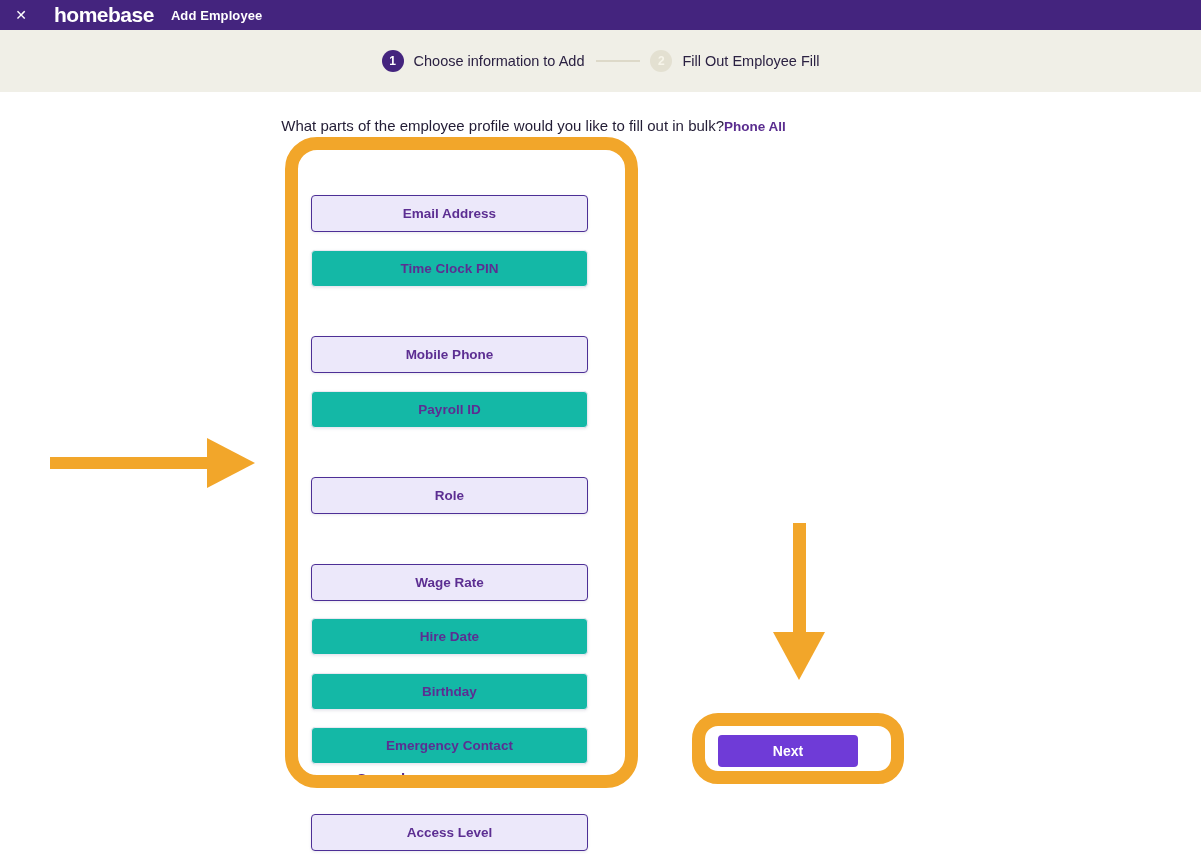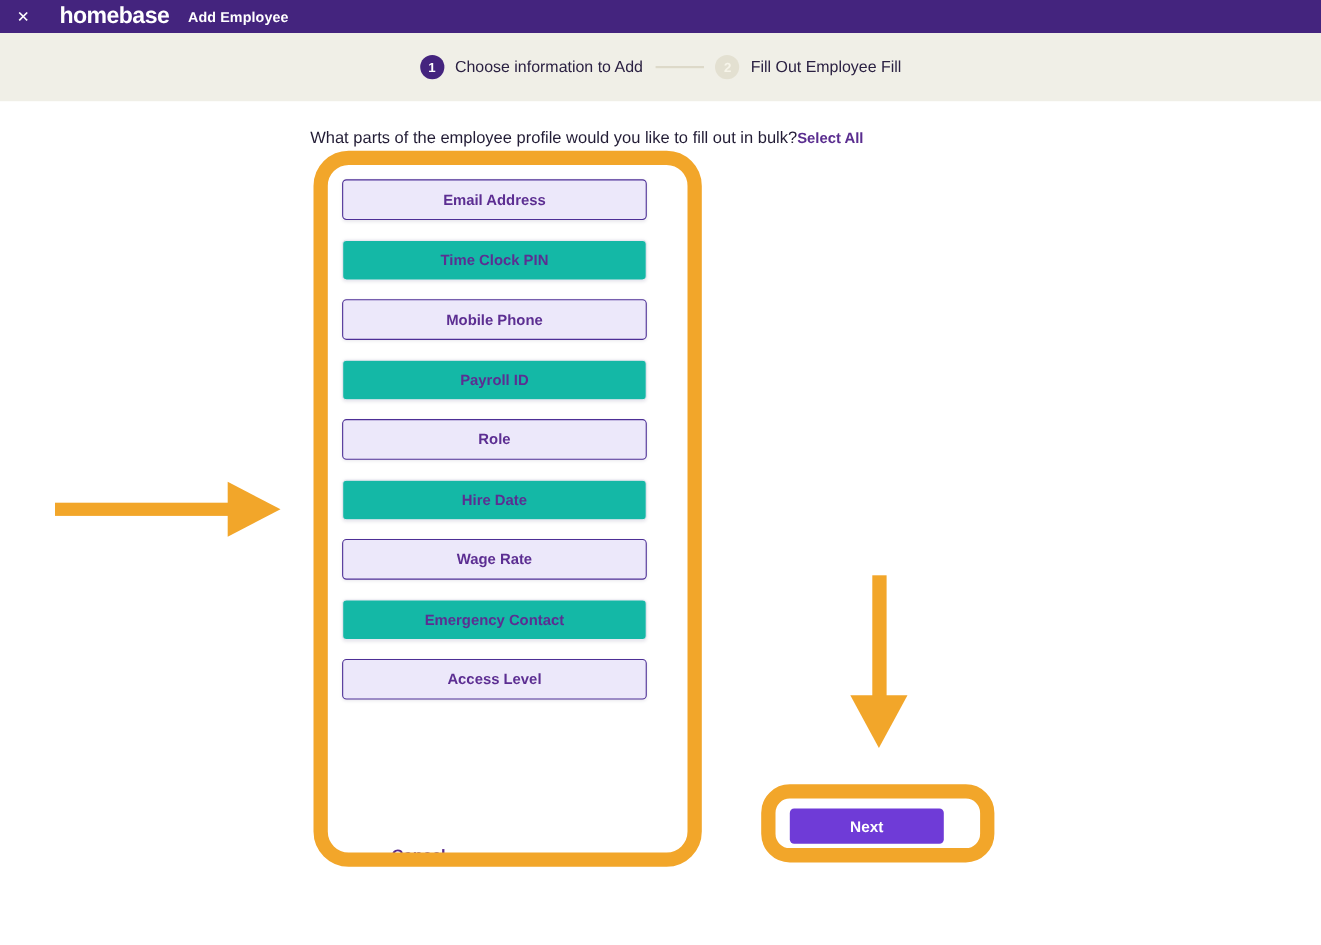--- a/index.html
+++ b/index.html
@@ -74,21 +74,21 @@
   }
   .option-btn {
     height: 37px; width: 277px;
     border-radius: 4px; cursor: pointer;
     background: #14b8a6; border: 1px solid #EAE8F1;
     box-shadow: 0 1px 3px rgba(40, 30, 80, 0.10);
     font-family: inherit;
     font-size: 13.5px; font-weight: 700; color: #5C2E92;
   }
   .option-btn.selected {
-    background: #ECE8FA; border: 1.5px solid #4D2F96;
+    background: #ECE8FA; border: 1.5px solid #4D2F96; margin-top: 32px;
   }
 
   
   .cancel-link {
     position: absolute; left: 356px; top: 770px;
     background: none; border: none; cursor: pointer;
     font-family: inherit;
     font-size: 15px; font-weight: 700; color: #5A2D8F;
   }
   .next-btn {
@@ -146,31 +146,32 @@
     <span class="step-connector"></span>
     <div class="step">
       <span class="step-circle inactive">2</span>
       <span class="step-label">Fill Out Employee Fill</span>
     </div>
   </div>
 </div>
 
 <div class="question-row">
   <span class="question-text">What parts of the employee profile would you like to fill out in bulk?</span>
-  <button class="select-all">Select All</button>
+  <button class="select-all">Phone All</button>
 </div>
 
 <div class="options-list">
     <button class="option-btn selected">Email Address</button>
     <button class="option-btn">Time Clock PIN</button>
     <button class="option-btn selected">Mobile Phone</button>
     <button class="option-btn">Payroll ID</button>
     <button class="option-btn selected">Role</button>
+    <button class="option-btn selected">Wage Rate</button>
     <button class="option-btn">Hire Date</button>
-    <button class="option-btn selected">Wage Rate</button>
+    <button class="option-btn">Birthday</button>
     <button class="option-btn">Emergency Contact</button>
     <button class="option-btn selected">Access Level</button>
   </div>
 
 <button class="cancel-link">Cancel</button>
 <button class="next-btn">Next</button>
 
 <div class="annotation anno-box-options"></div>
 <div class="annotation anno-box-next"></div>
 <div class="annotation anno-arrow-right-shaft"></div>

